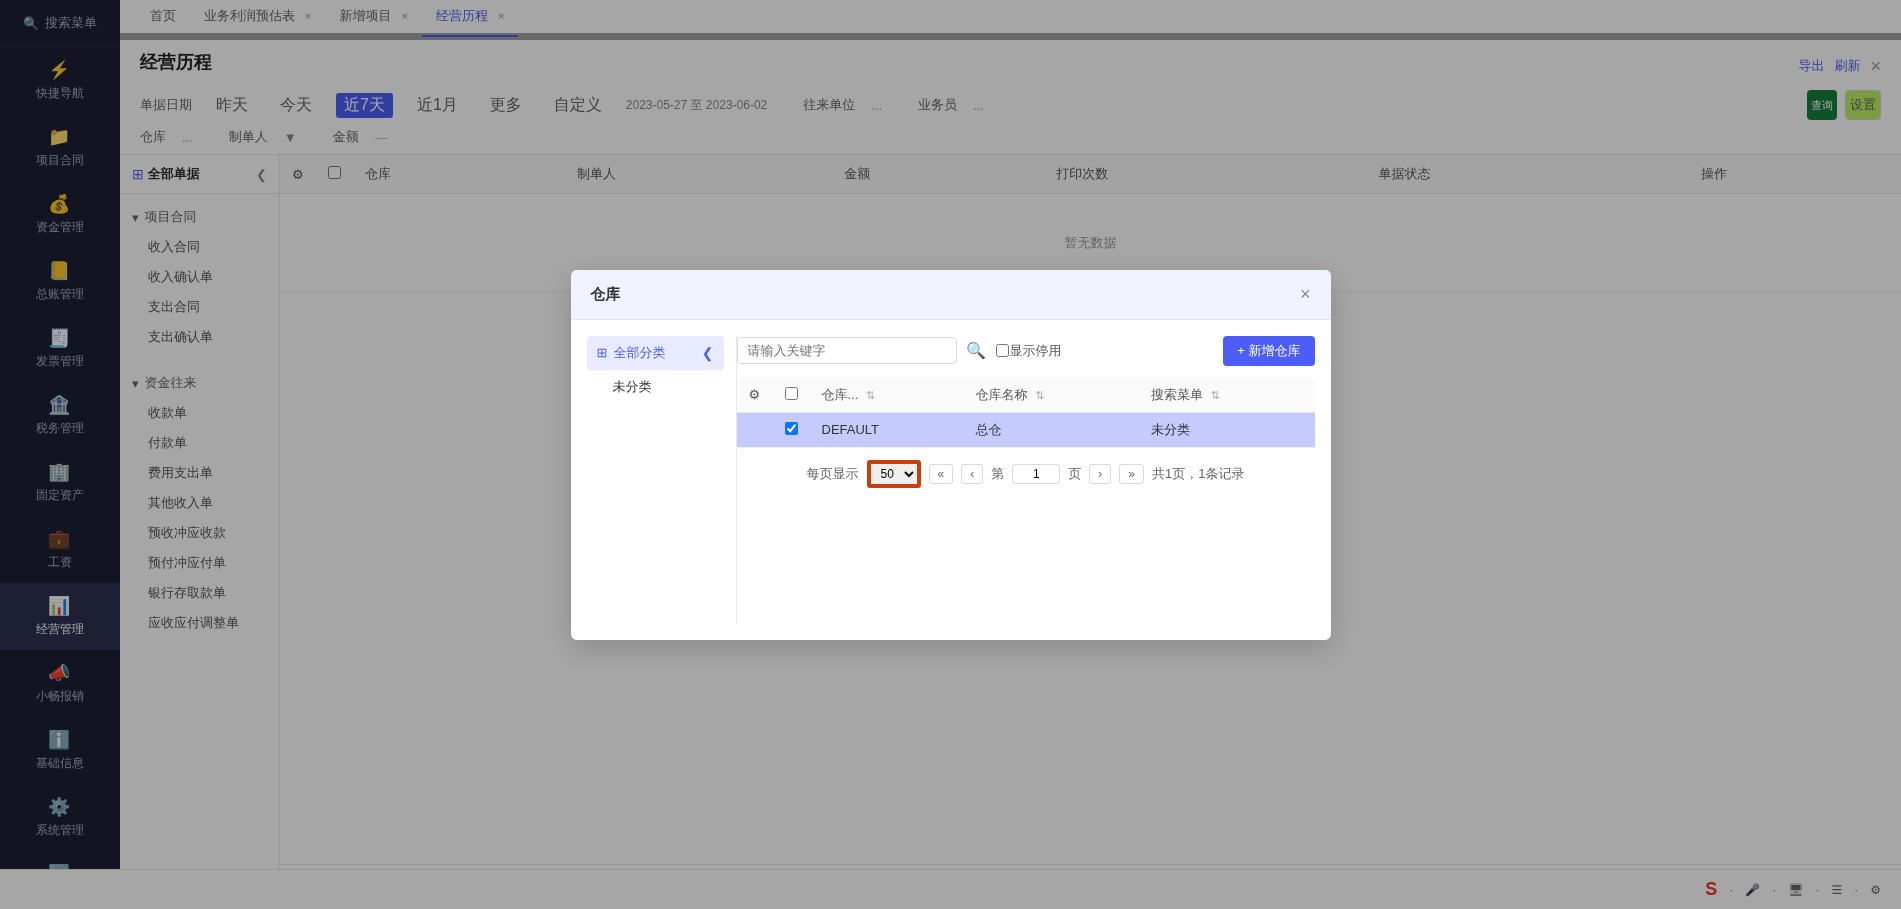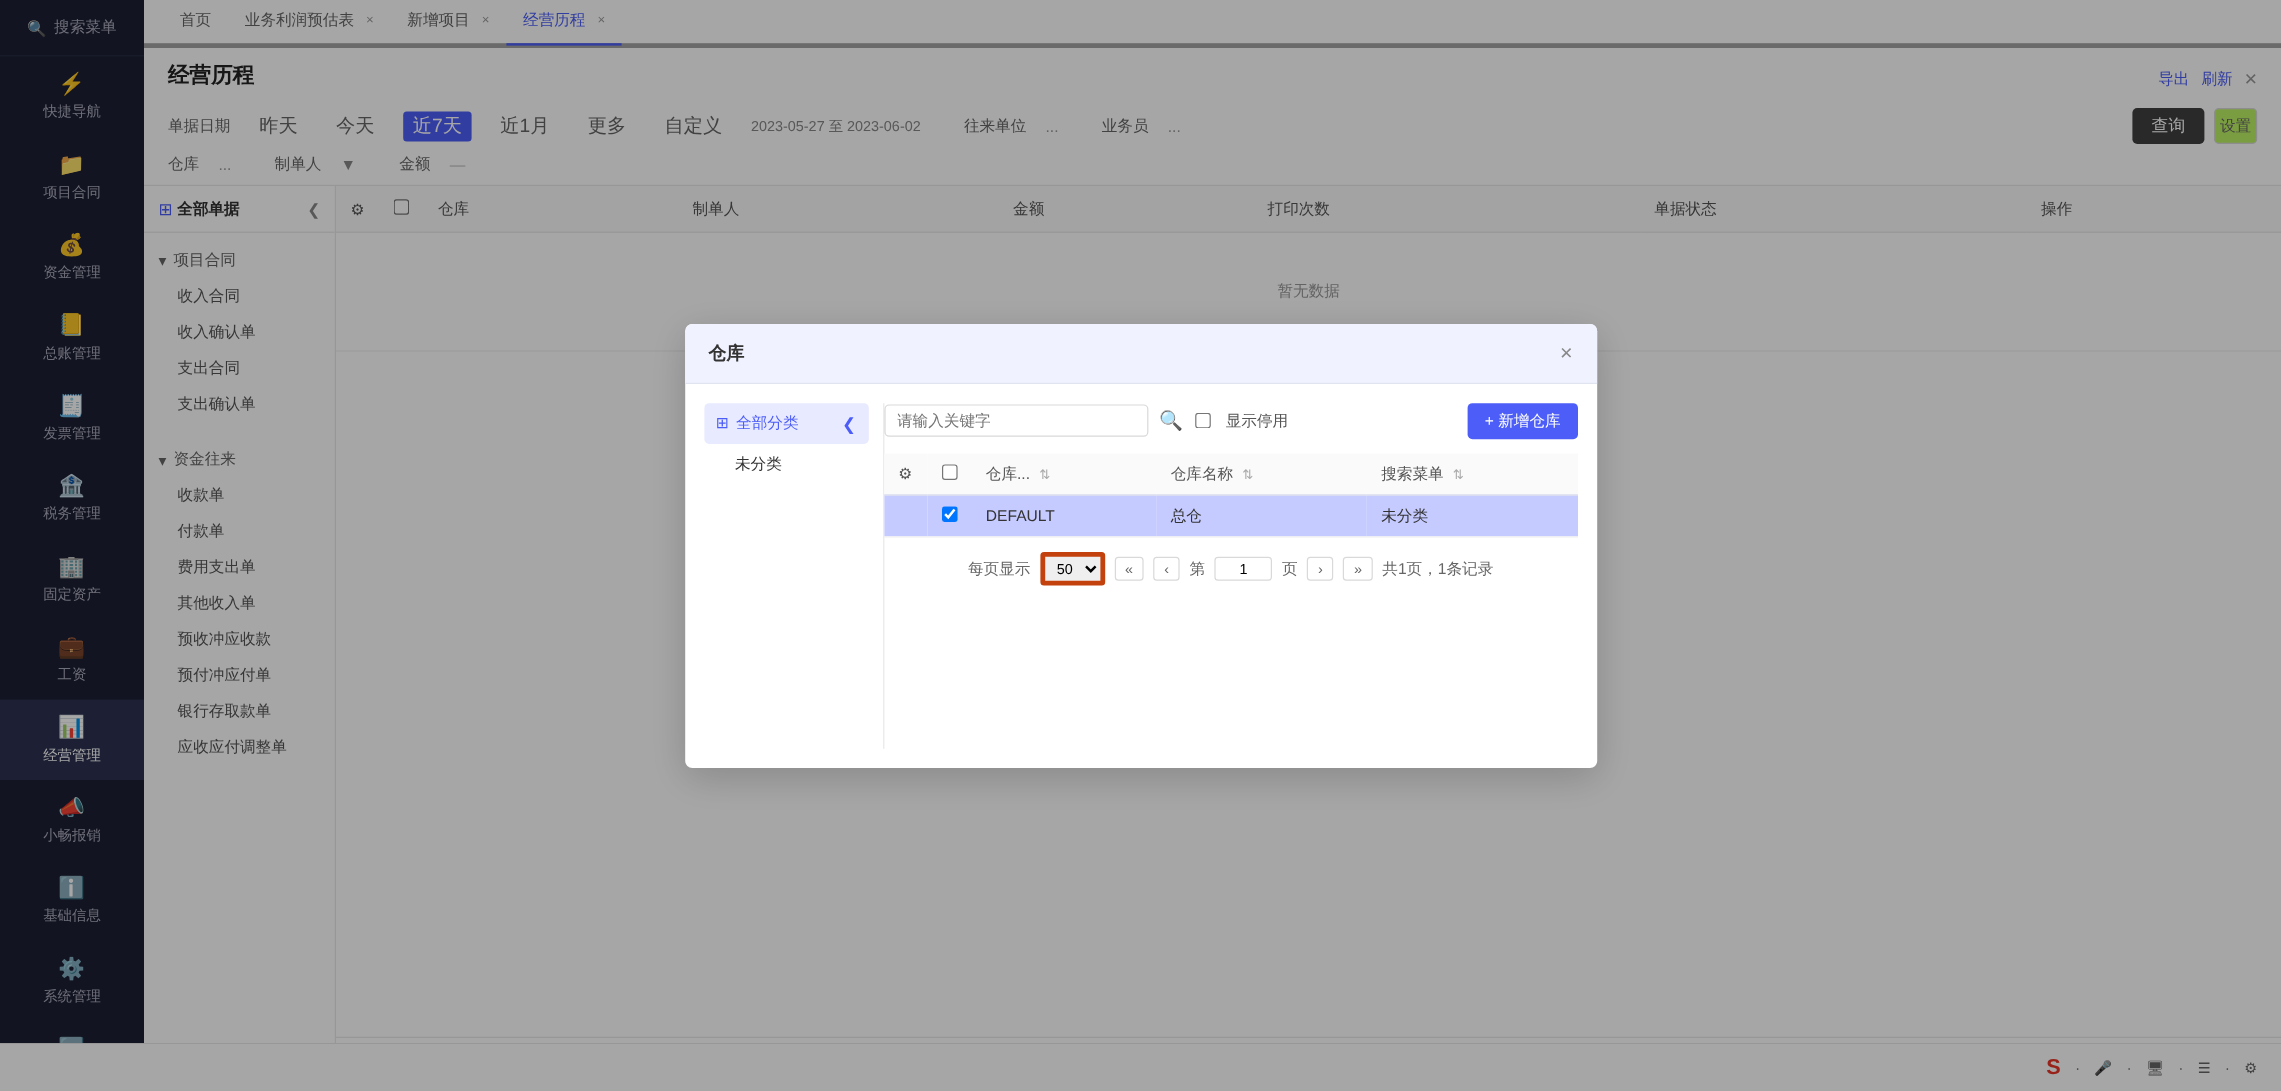--- a/index.html
+++ b/index.html
@@ -12,36 +12,36 @@
     .sidebar { width: 120px; background: #1c2033; color: #ccc; display: flex; flex-direction: column; flex-shrink: 0; }
     .sidebar-search { padding: 14px 0; display: flex; align-items: center; justify-content: center; gap: 6px; color: #aab; font-size: 13px; border-bottom: 1px solid #2a2f45; cursor: pointer; }
     .sidebar-item { display: flex; flex-direction: column; align-items: center; padding: 12px 0; cursor: pointer; font-size: 12px; color: #aab; gap: 4px; }
     .sidebar-item.active { background: #2d3250; color: #fff; }
     .sidebar-item .icon { font-size: 18px; }
 
     
     .main-area { flex: 1; display: flex; flex-direction: column; background: #f0f2f5; overflow: hidden; }
 
     
-    .tab-bar { background: #fff; display: flex; align-items: center; border-bottom: 4px solid #a3a3a3; padding: 0 16px; height: 40px; }
+    .tab-bar { background: #fff; display: flex; align-items: center; border-bottom: 7px solid #a3a3a3; padding: 0 16px; height: 40px; }
     .tab { padding: 0 14px; height: 40px; display: flex; align-items: center; gap: 6px; font-size: 13px; cursor: pointer; color: #666; border-bottom: 2px solid transparent; white-space: nowrap; }
     .tab.active { color: #4c5ef7; border-bottom: 2px solid #4c5ef7; }
     .tab .close-icon { font-size: 11px; color: #999; margin-left: 4px; }
 
     
     .page-header { background: #fff; padding: 10px 20px 0; border-bottom: 1px solid #e8e8e8; }
     .page-title { font-size: 18px; font-weight: bold; color: #222; margin-bottom: 8px; }
     .filter-row { display: flex; align-items: center; gap: 16px; margin-bottom: 8px; flex-wrap: wrap; }
     .filter-label { color: #666; font-size: 13px; white-space: nowrap; }
     .date-btn { padding: 2px 8px; border-radius: 3px; font-size: 16px; cursor: pointer; background: none; border: none; color: #666; }
     .date-btn.active { background: #4c5ef7; color: #fff; border-radius: 3px; }
     .date-range { color: #888; font-size: 12px; }
     .filter-ellipsis { color: #999; cursor: pointer; }
     .action-btns { margin-left: auto; display: flex; gap: 8px; }
-    .btn-query { background: #404040; color: #fff; border: none; border-radius: 4px; padding: 5px 16px; cursor: pointer; font-size: 14px; }
+    .btn-query { background: #15803d; color: #fff; border: none; border-radius: 4px; padding: 5px 4px; cursor: pointer; font-size: 11px; }
     .btn-setting { background: #bef264; color: #666; border: 1px solid #d9d9d9; border-radius: 4px; padding: 5px 4px; cursor: pointer; font-size: 13px; }
     .filter-row2 { display: flex; gap: 16px; align-items: center; }
     .export-btn { background: #fff; border: none; color: #4c5ef7; cursor: pointer; font-size: 13px; }
     .reset-btn { background: #fff; border: none; color: #4c5ef7; cursor: pointer; font-size: 13px; }
 
     
     .content-wrapper { display: flex; flex: 1; overflow: hidden; background: #f0f2f5; }
     .left-panel { width: 160px; background: #fff; border-right: 1px solid #e8e8e8; overflow-y: auto; flex-shrink: 0; }
     .left-panel-section { padding: 8px 0; }
     .left-panel-group { display: flex; align-items: center; gap: 6px; padding: 6px 12px; font-size: 13px; color: #666; cursor: pointer; }
@@ -72,21 +72,21 @@
     
     .modal-tree { width: 150px; border-right: 1px solid #e8e8e8; padding-right: 12px; flex-shrink: 0; }
     .modal-tree-item { display: flex; align-items: center; gap: 6px; padding: 8px 10px; font-size: 13px; cursor: pointer; border-radius: 4px; }
     .modal-tree-item.active { background: #e8eaff; color: #4c5ef7; }
 
     
     .modal-right { flex: 1; display: flex; flex-direction: column; }
     .modal-toolbar { display: flex; align-items: center; gap: 10px; margin-bottom: 12px; }
     .modal-search-input { border: 1px solid #d9d9d9; border-radius: 4px; padding: 5px 10px; font-size: 13px; width: 220px; outline: none; }
     .modal-search-btn { background: none; border: none; cursor: pointer; color: #888; font-size: 16px; }
-    .modal-checkbox-label { display: flex; align-items: center; gap: 12px; font-size: 13px; color: #555; cursor: pointer; }
+    .modal-checkbox-label { display: flex; align-items: center; gap: 0; font-size: 13px; color: #555; cursor: pointer; }
     .modal-add-btn { margin-left: auto; background: #4c5ef7; color: #fff; border: none; border-radius: 4px; padding: 6px 14px; cursor: pointer; font-size: 13px; display: flex; align-items: center; gap: 4px; }
 
     .modal-table { width: 100%; border-collapse: collapse; }
     .modal-table th { background: #fafafa; padding: 8px 12px; text-align: left; font-weight: normal; color: #555; border-bottom: 1px solid #e8e8e8; font-size: 13px; }
     .modal-table td { padding: 8px 12px; border-bottom: 1px solid #f0f0f0; font-size: 13px; color: #333; }
     .modal-table tr.selected td { background: #c5caff; }
     .sort-icon { font-size: 11px; color: #aaa; margin-left: 4px; }
 
     .modal-pagination { display: flex; align-items: center; gap: 8px; padding: 12px 0 0; font-size: 13px; color: #666; justify-content: center; }
     .modal-footer { padding: 12px 20px; border-top: 1px solid #e8e8e8; display: flex; justify-content: flex-end; gap: 10px; }

